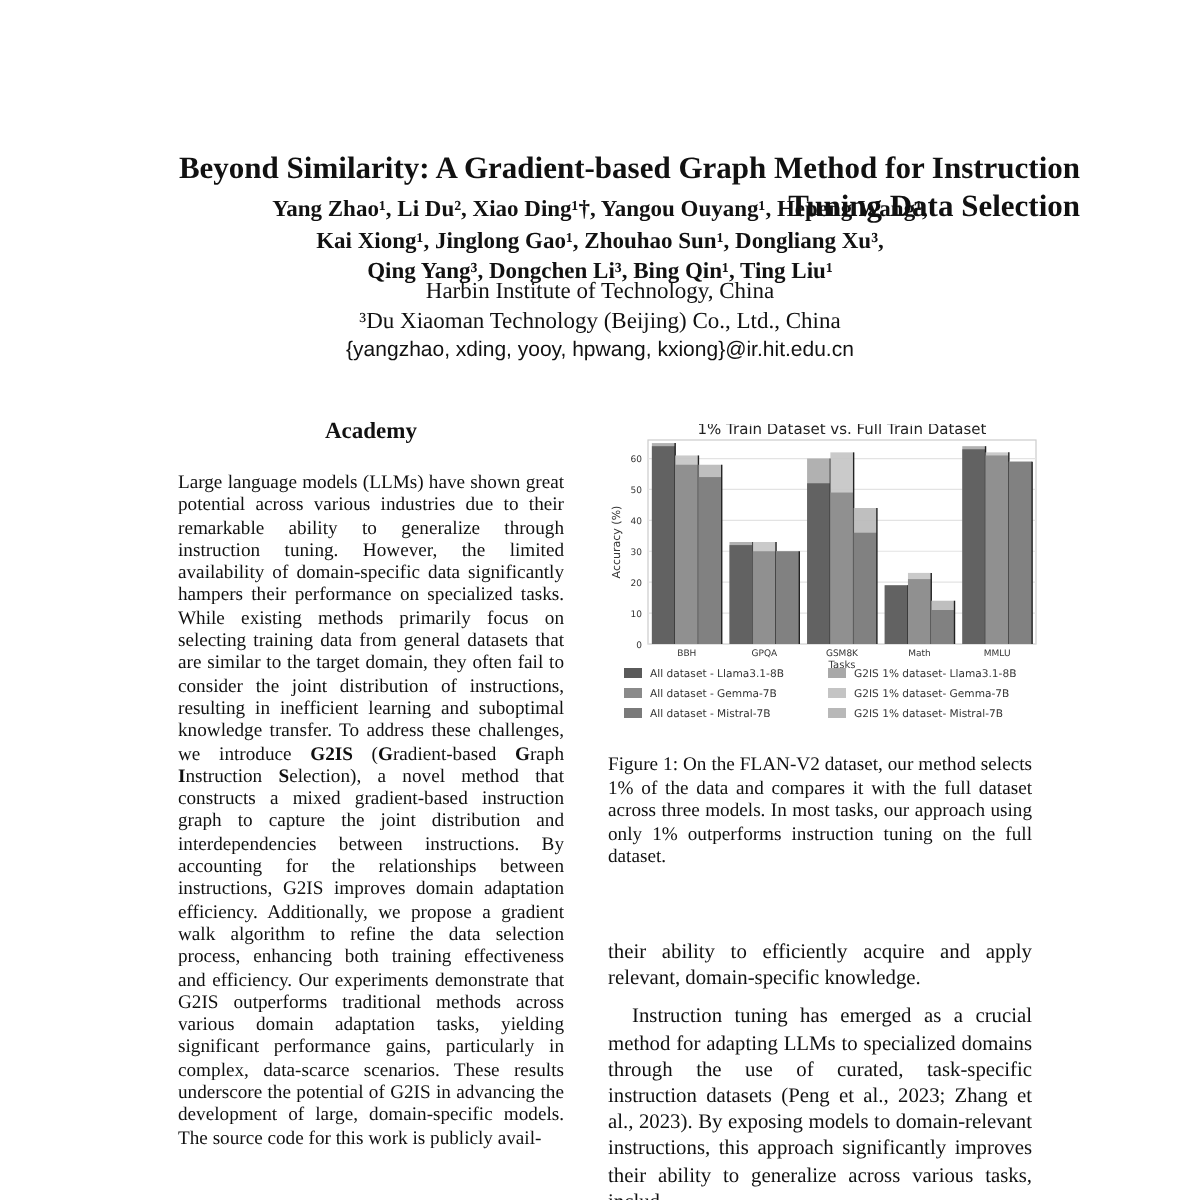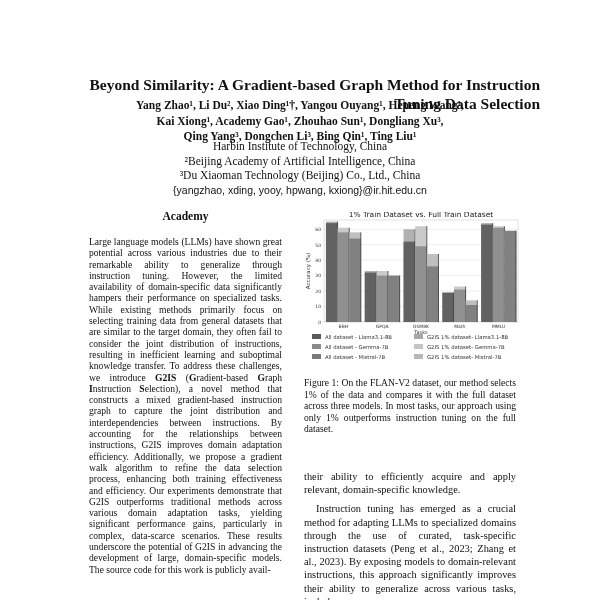--- a/index.html
+++ b/index.html
@@ -17,27 +17,26 @@
   .body2 p { margin:0 0 6px 0; }
   .body2 p.indent { text-indent:12px; }
 </style>
 </head>
 <body>
 
 <div class="title">Beyond Similarity: A Gradient-based Graph Method for Instruction Tuning Data Selection</div>
 
 <div class="authors">
   <div>Yang Zhao¹, Li Du², Xiao Ding¹†, Yangou Ouyang¹, Hepeng Wang¹,</div>
-  <div>Kai Xiong¹, Academy Gao¹, Zhouhao Sun¹, Dongliang Xu³,</div>
+  <div>Kai Xiong¹, Jinglong Gao¹, Zhouhao Sun¹, Dongliang Xu³,</div>
   <div>Qing Yang³, Dongchen Li³, Bing Qin¹, Ting Liu¹</div>
 </div>
 
 <div class="affil">
   <div>Harbin Institute of Technology, China</div>
-  <div>²Beijing Academy of Artificial Intelligence, China</div>
   <div>³Du Xiaoman Technology (Beijing) Co., Ltd., China</div>
   <div class="email">{yangzhao, xding, yooy, hpwang, kxiong}@ir.hit.edu.cn</div>
 </div>
 
 <div class="abs-head">Academy</div>
 
 <div class="abs"><span>Large language models (LLMs) have shown great potential across various industries due to their remarkable ability to generalize through instruction tuning. However, the limited availability of domain-specific data significantly hampers their performance on specialized tasks. While existing methods primarily focus on selecting training data from general datasets that are similar to the target domain, they often fail to consider the joint distribution of instructions, resulting in inefficient learning and suboptimal knowledge transfer. To address these challenges, we introduce </span><b>G2IS</b><span> (</span><b>G</b><span>radient-based </span><b>G</b><span>raph </span><b>I</b><span>nstruction </span><b>S</b><span>election</span><span>), a novel method that constructs a mixed gradient-based instruction graph to capture the joint distribution and interdependencies between instructions. By accounting for the relationships between instructions, G2IS improves domain adaptation efficiency. Additionally, we propose a gradient walk algorithm to refine the data selection process, enhancing both training effectiveness and efficiency. Our experiments demonstrate that G2IS outperforms traditional methods across various domain adaptation tasks, yielding significant performance gains, particularly in complex, data-scarce scenarios. These results underscore the potential of G2IS in advancing the development of large, domain-specific models. The source code for this work is publicly avail-</span></div>
 
 <div class="chart">
   <svg id="chart-svg" width="225" height="160" viewBox="0 0 225 160">

